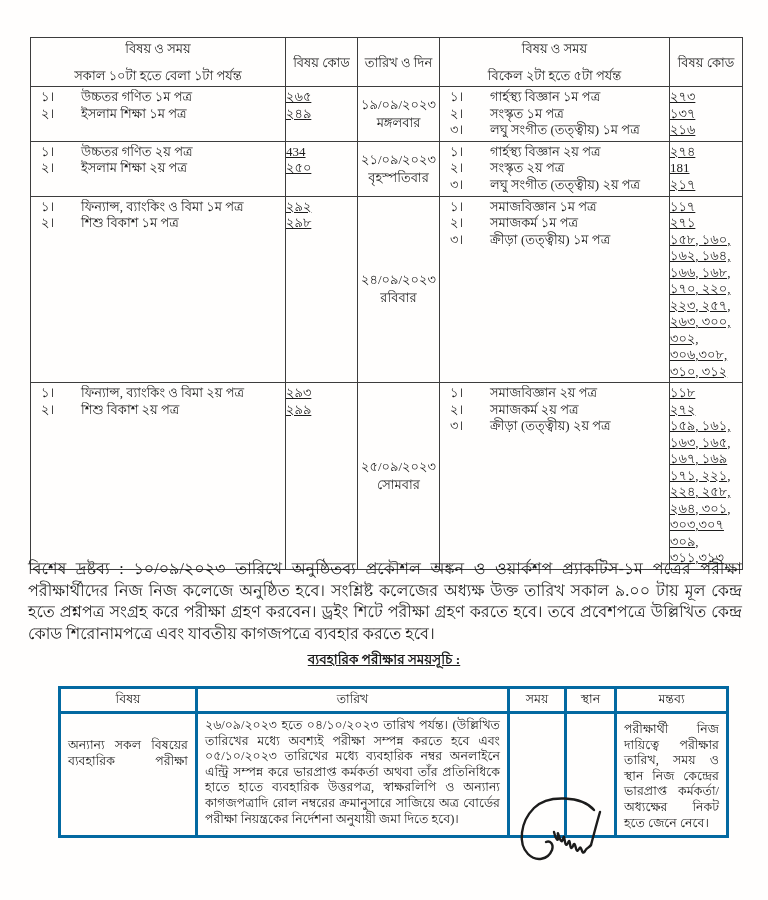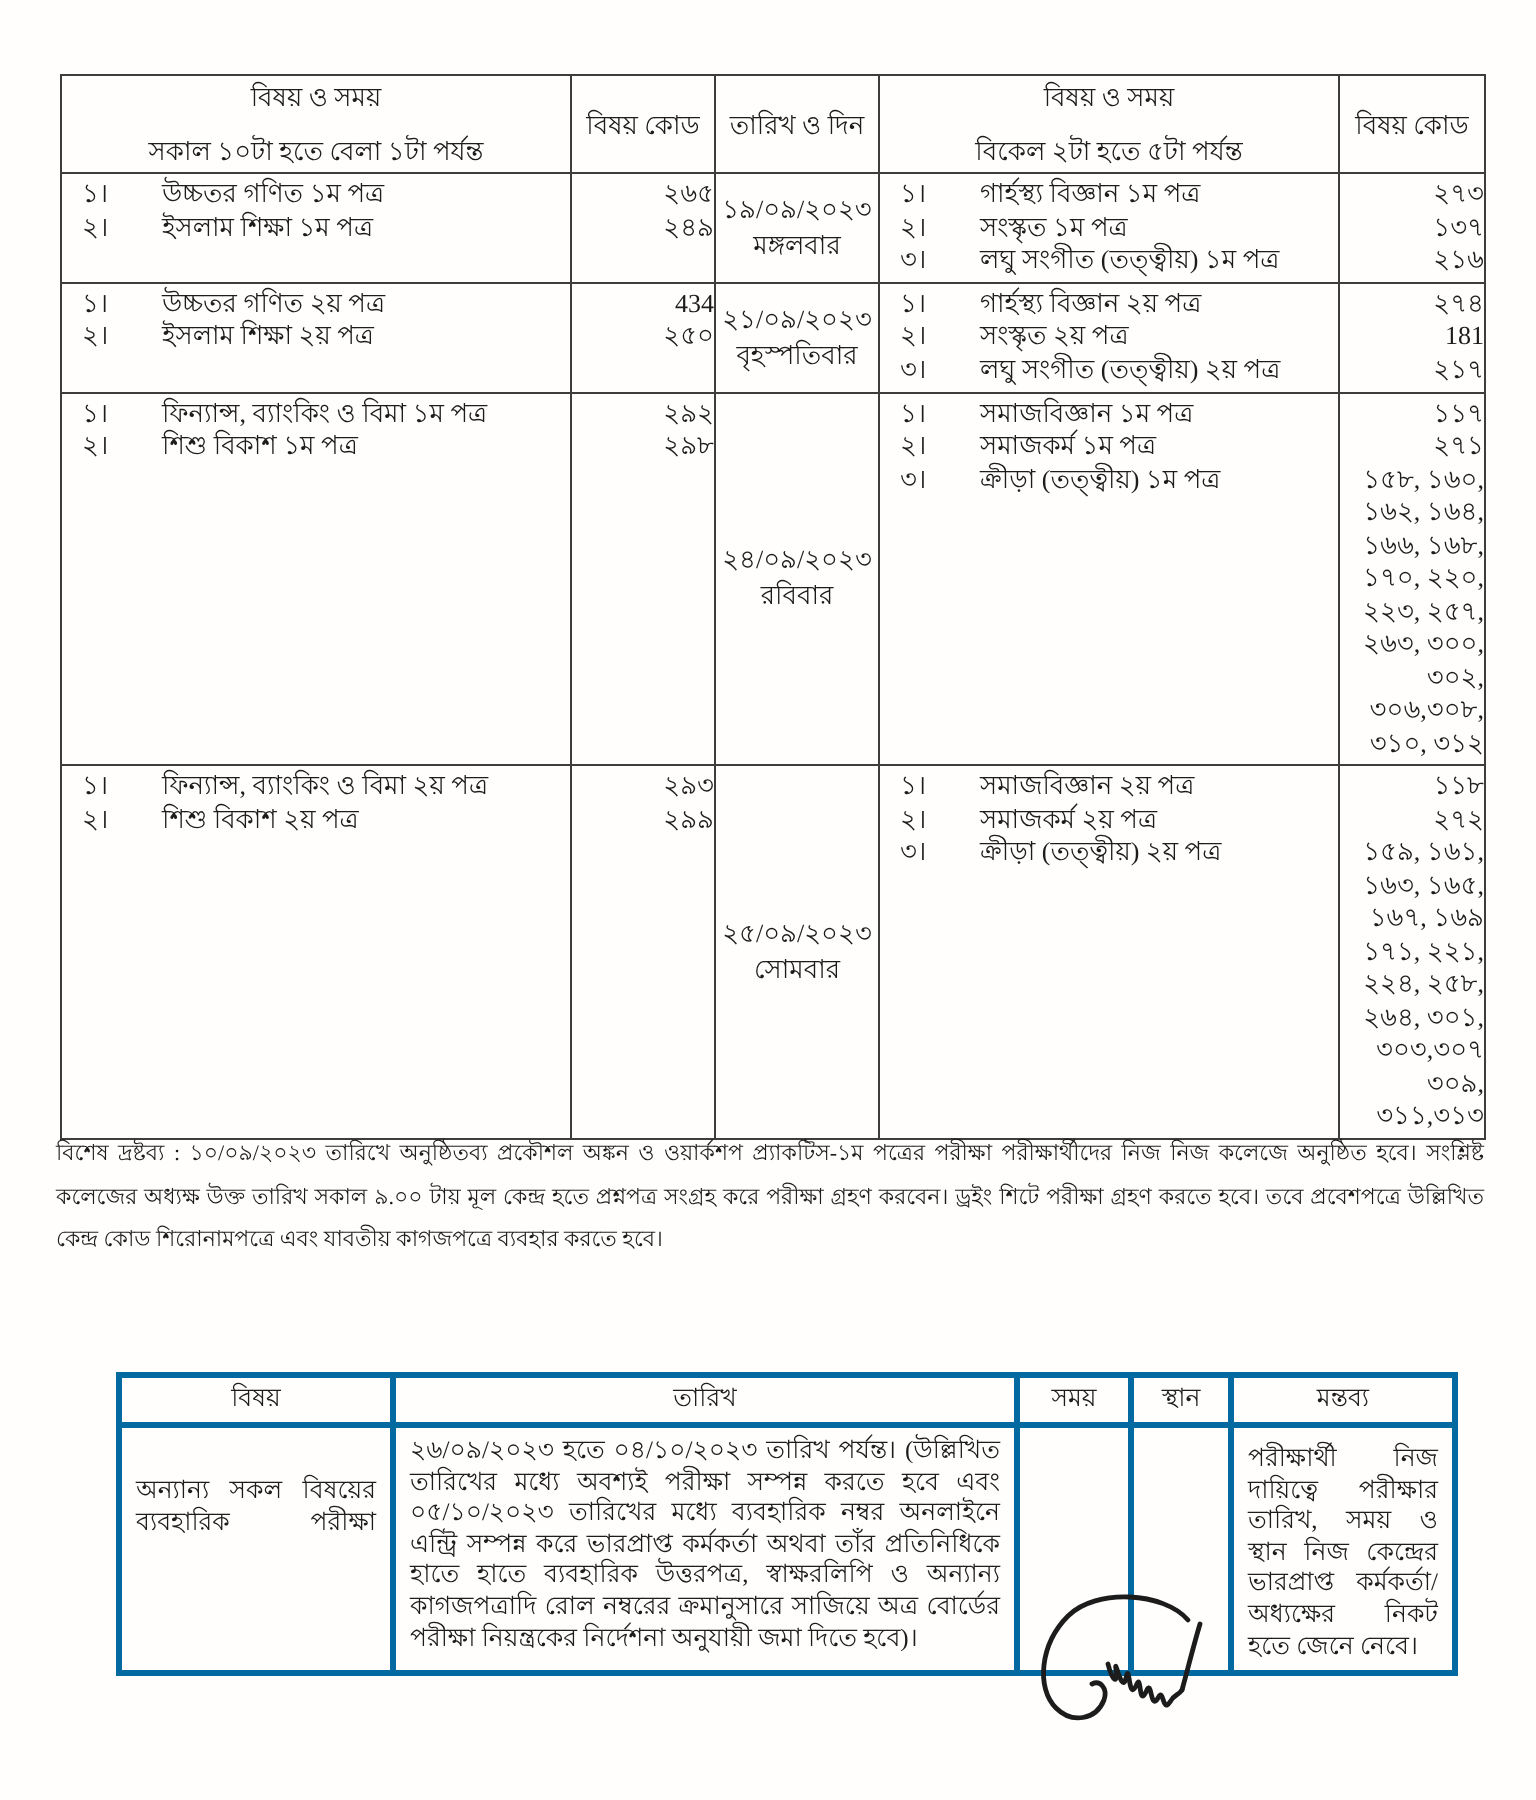--- a/index.html
+++ b/index.html
@@ -23,27 +23,27 @@
   .c-subj-a{width:230px;} .c-code-a{width:73px;}
 
   .exam-row:nth-child(1){height:48px;}
   .exam-row:nth-child(2){height:55px;}
   .exam-row:nth-child(3){height:177px;}
   .exam-row:nth-child(4){height:180px;}
 
   .subj-line{display:flex;line-height:16.5px;}
   .subj-line .num{flex:0 0 40px;padding-left:10px;box-sizing:border-box;}
   .subj-line .nm{flex:1;padding-right:2px;margin-left:10px;}
-  td.codes div{text-align:right;line-height:16.5px;}
+  td.codes div{text-align:left;line-height:16.5px;text-decoration:underline;}
   td.datecell{vertical-align:middle;text-align:center;line-height:18px;}
 
   
   .special-note{
-    position:absolute;left:28px;top:556px;width:714px;
-    font-size:11px;line-height:21.5px;text-align:justify;
+    position:absolute;left:28px;top:542px;width:714px;
+    font-size:16px;line-height:21.5px;text-align:justify;
   }
 
   
   .practical-title{
     position:absolute;left:0;top:649px;width:768px;text-align:center;
     font-size:13.5px;font-weight:bold;text-decoration:underline;
   }
   .practical-table{position:absolute;left:58px;top:686px;width:668px;}
   .practical-table th,.practical-table td{
     border:3px solid #0369a1;font-size:12.5px;font-weight:normal;
@@ -261,20 +261,21 @@
             <div>৩০৩,৩০৭</div>
             <div>৩০৯,</div>
             <div>৩১১,৩১৩</div>
           </td>
         </tr>
       </tbody>
   </table>
 
   <p class="special-note">বিশেষ দ্রষ্টব্য : ১০/০৯/২০২৩ তারিখে অনুষ্ঠিতব্য প্রকৌশল অঙ্কন ও ওয়ার্কশপ প্র্যাকটিস-১ম পত্রের পরীক্ষা পরীক্ষার্থীদের নিজ নিজ কলেজে অনুষ্ঠিত হবে। সংশ্লিষ্ট কলেজের অধ্যক্ষ উক্ত তারিখ সকাল ৯.০০ টায় মূল কেন্দ্র হতে প্রশ্নপত্র সংগ্রহ করে পরীক্ষা গ্রহণ করবেন। ড্রইং শিটে পরীক্ষা গ্রহণ করতে হবে। তবে প্রবেশপত্রে উল্লিখিত কেন্দ্র কোড শিরোনামপত্রে এবং যাবতীয় কাগজপত্রে ব্যবহার করতে হবে।</p>
 
+  <div class="practical-title">ব্যবহারিক পরীক্ষার সময়সূচি :</div>
 
   <table class="practical-table">
     <colgroup>
       <col class="p-subject">
         <col class="p-date">
         <col class="p-time">
         <col class="p-place">
         <col class="p-comment">
     </colgroup>
     <thead>

